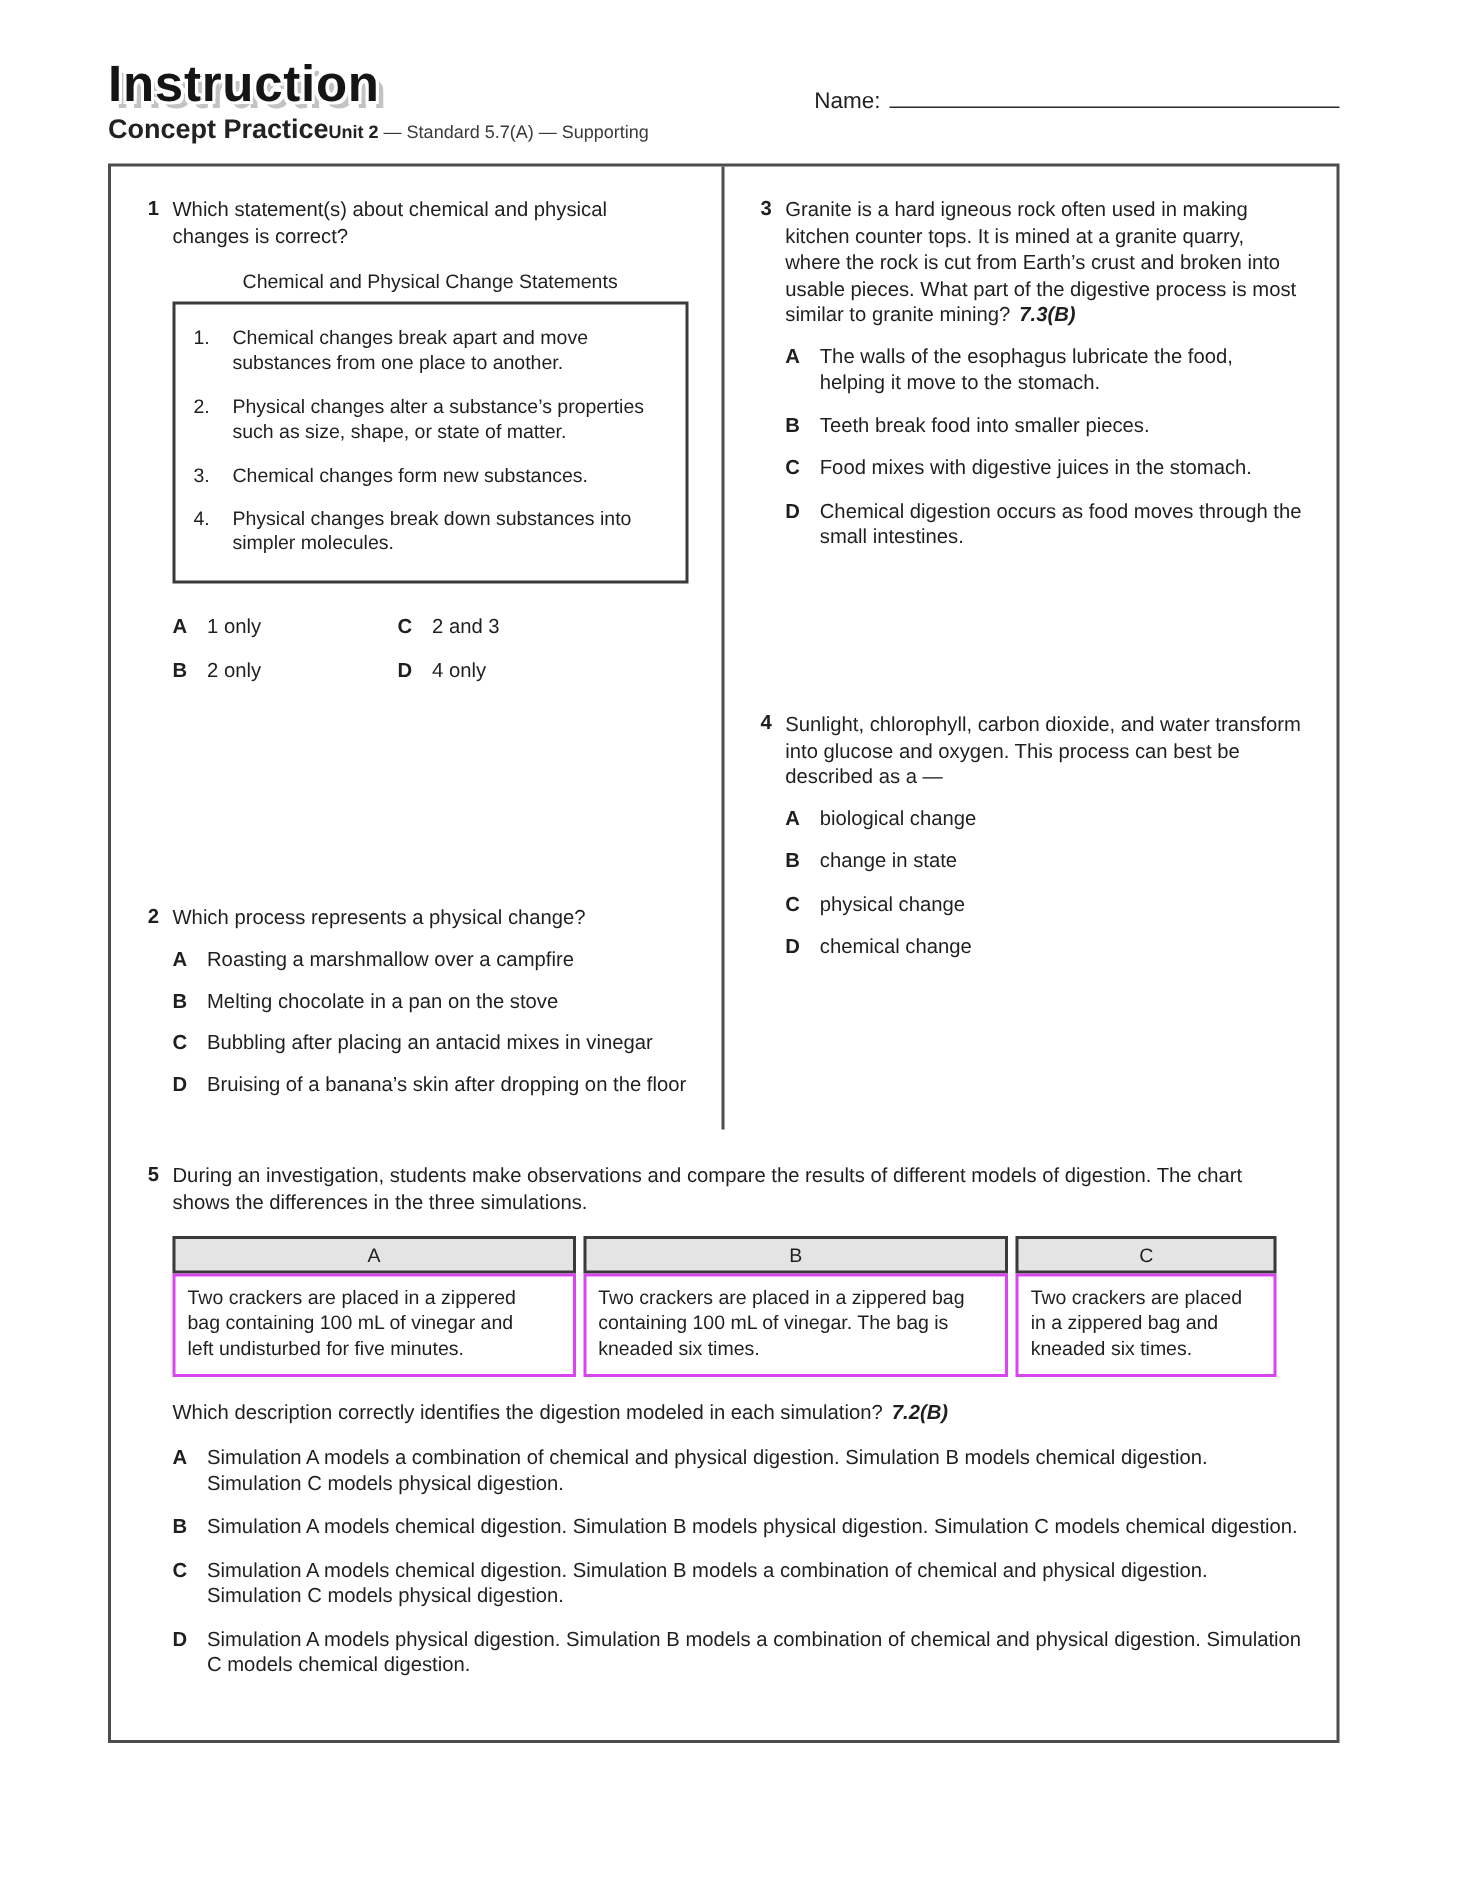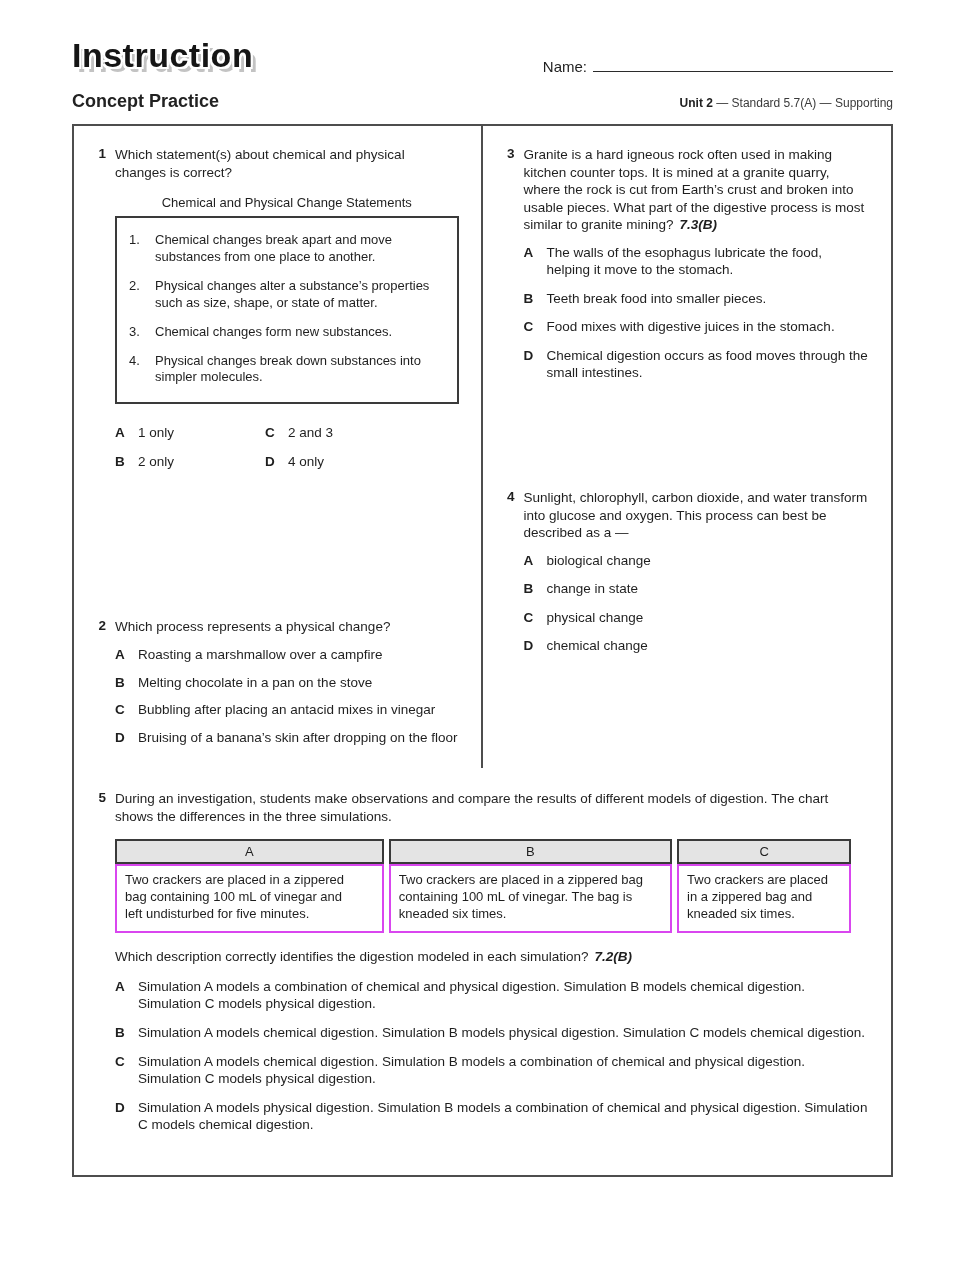--- a/index.html
+++ b/index.html
@@ -14,21 +14,21 @@
   .page { width: 100%; height: 100%; padding: 34px 86px 0 72px; }
 
   
   .header-top { display: flex; justify-content: space-between; align-items: flex-end; }
   .title {
     font-size: 34px; font-weight: 800; letter-spacing: .5px; color: #151515;
     text-shadow: -2px -2px 0 #fff, 2px -2px 0 #fff, -2px 2px 0 #fff, 2px 2px 0 #fff, 5px 5px 0 #c3c3c3;
   }
   .name-block { margin-top: 24px; font-size: 15px; white-space: nowrap; }
   .name-line { display: inline-block; width: 300px; border-bottom: 1.5px solid #2b2b2b; height: 14px; margin-left: 6px; }
-  .header-bottom { display: flex; justify-content: space-between; align-items: baseline; margin-top: 16px; }
+  .header-bottom { display: flex; align-items: baseline; }
   .subtitle { font-size: 18px; font-weight: bold; color: #222; }
   .unit-info { font-size: 12px; color: #3a3a3a; }
   .unit-bold { font-weight: bold; color: #222; }
 
   
   .question-box { margin-top: 12px; border: 2px solid #4d4d4d; background: #fff; }
   .columns { display: flex; min-height: 628px; }
   .col { width: 50%; padding: 20px 22px 12px 18px; }
   .col-left { border-right: 2px solid #4d4d4d; }
 

